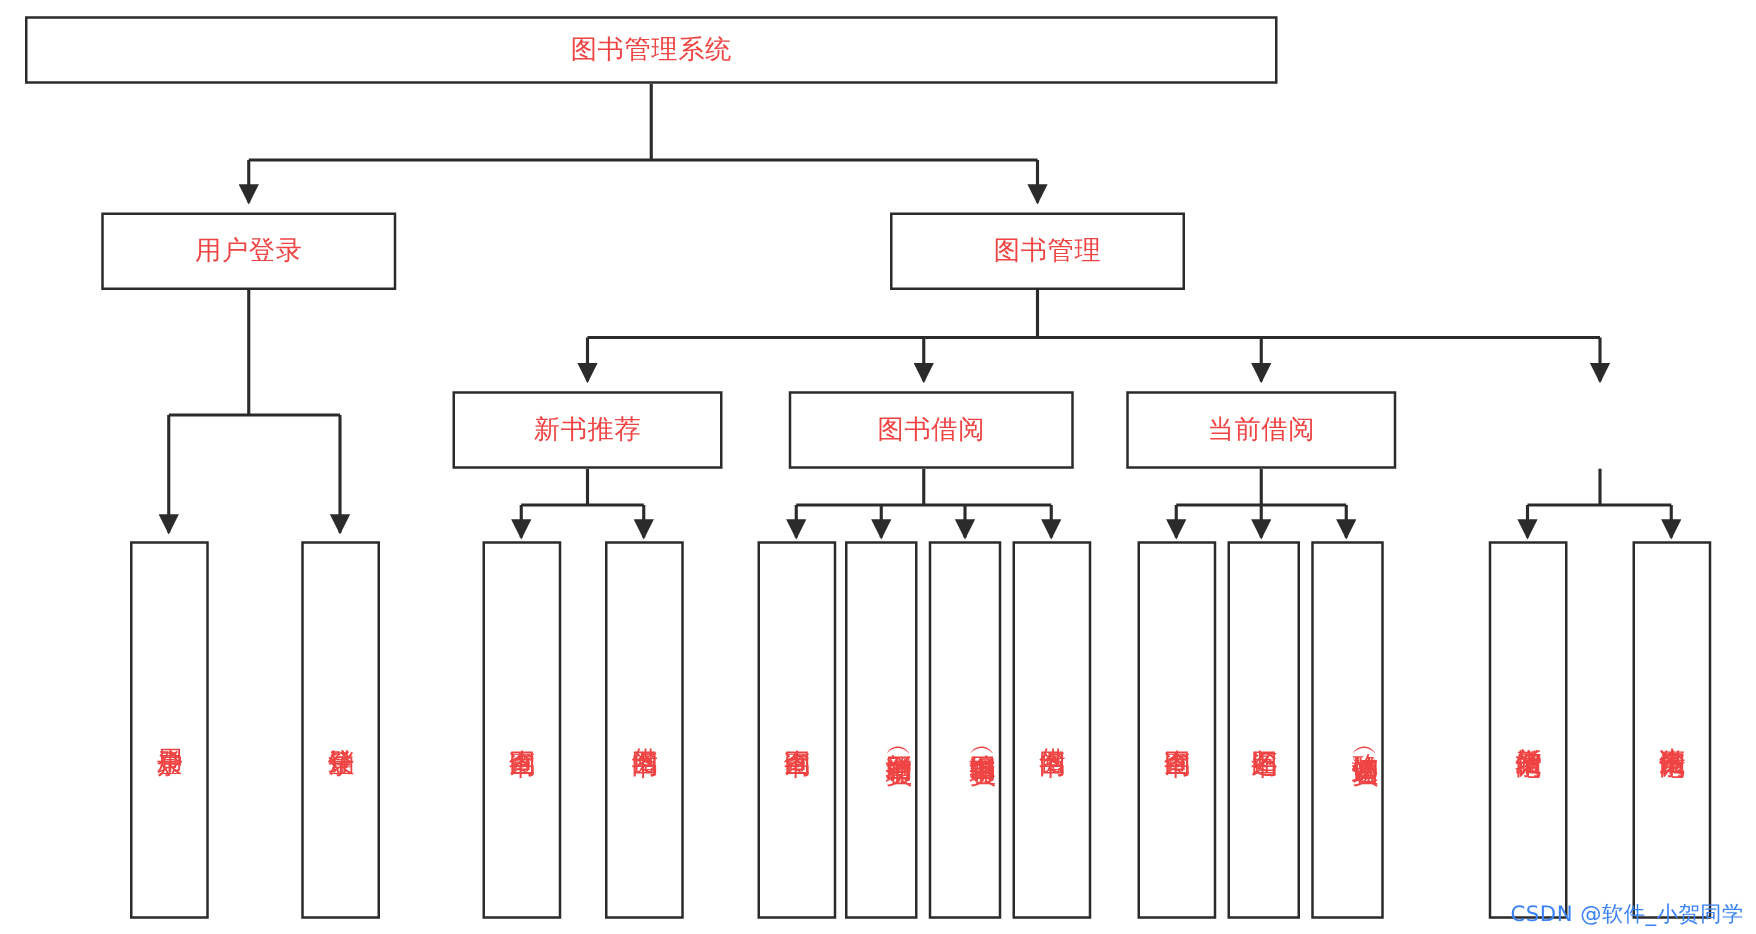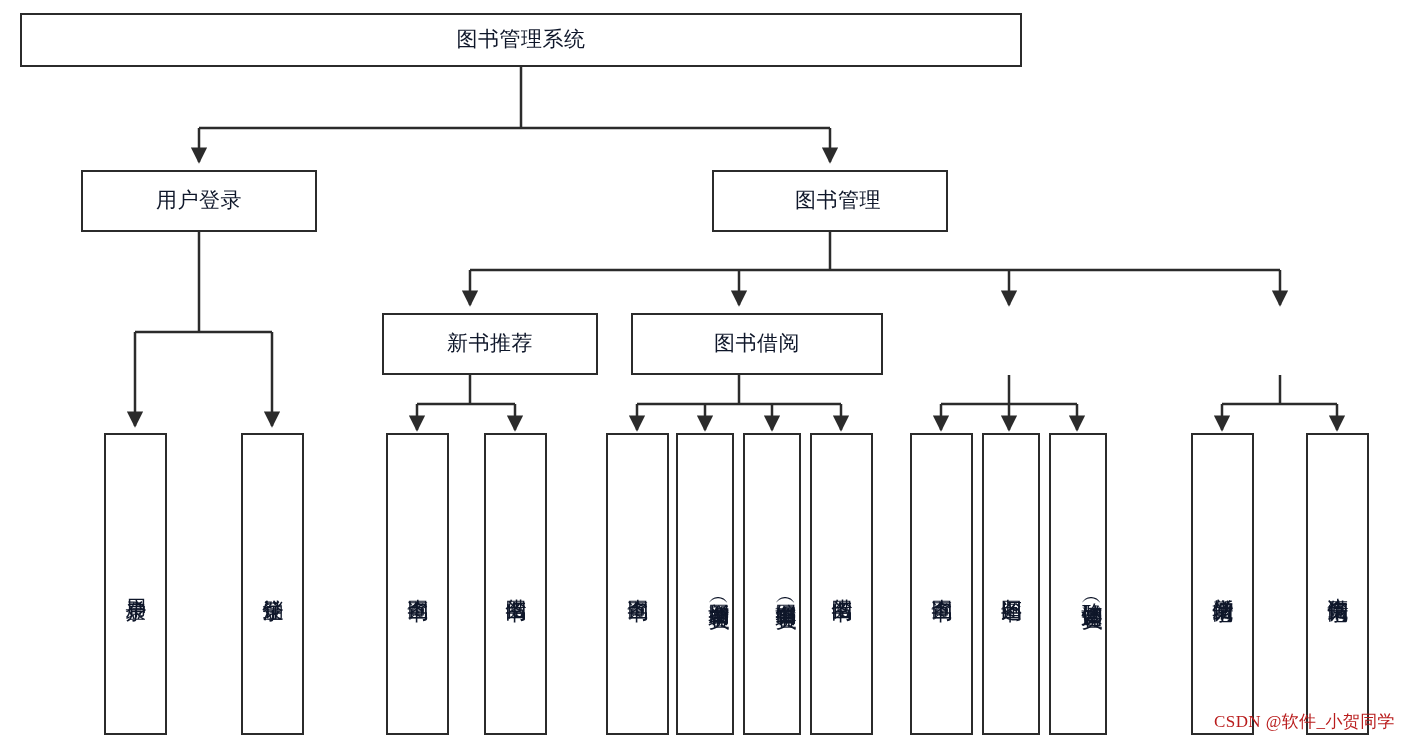--- a/index.html
+++ b/index.html
@@ -27,21 +27,21 @@
     pointer-events: none;
   }
   .node {
     position: absolute;
     box-sizing: border-box;
     background: #ffffff;
     border: 2.5px solid #2b2b2b;
     display: flex;
     align-items: center;
     justify-content: center;
-    color: #0f172a;
+    color: #ef4444;
     z-index: 2;
   }
   .node-h {
     font-size: 21px;
     letter-spacing: 0.5px;
     line-height: 1.2;
     white-space: nowrap;
   }
   .node-v {
     writing-mode: vertical-rl;
@@ -53,27 +53,26 @@
     justify-content: center;
     padding-top: 12px;
   }
   .node-v.center-v {
     align-items: center;
     padding-top: 0;
   }
   .watermark {
     position: absolute;
     right: 10px;
-    bottom: 14px;
+    bottom: 4px;
     font-size: 17px;
-    color: #b91c1c;
+    color: #3b82f6;
     letter-spacing: 0.4px;
     white-space: nowrap;
     z-index: 5;
-    font-family: Liberation Serif, serif;
   }
 </style>
 </head>
 <body>
 
 <div id="diagram-root">
 
   <svg id="edge-layer" viewBox="0 0 1405 747" xmlns="http://www.w3.org/2000/svg">
     <defs>
       <marker id="arrow" viewBox="0 0 10 10" refX="9" refY="5" markerWidth="6.5" markerHeight="6.5" orient="auto-start-reverse">
@@ -122,22 +121,23 @@
       <path d="M 1222 404 L 1222 430" marker-end="url(#arrow)"></path>
       <path d="M 1337 404 L 1337 430" marker-end="url(#arrow)"></path>
     </g>
   </svg>
 
   <div class="node node-h" style="left:20px; top:13px; width:1002px; height:54px;">图书管理系统</div>
 
   <div class="node node-h" style="left:81px; top:170px; width:236px; height:62px;">用户登录</div>
   <div class="node node-h" style="left:712px; top:170px; width:236px; height:62px;padding-left:16px;">图书管理</div>
 
-  <div class="node node-h" style="left:362px; top:313px; width:216px; height:62px;margin-left:20px;">新书推荐</div>
-  <div class="node node-h" style="left:631px; top:313px; width:252px; height:62px;text-align:right;">图书借阅</div>
+  <div class="node node-h" style="left:362px; top:313px; width:216px; height:62px;">新书推荐</div>
+  <div class="node node-h" style="left:631px; top:313px; width:228px; height:62px;text-align:right;">图书借阅</div>
+  <div class="node node-h" style="left:901px; top:313px; width:216px; height:62px;">当前借阅</div>
 
   <div class="node node-v center-v" style="left:104px; top:433px; width:63px; height:302px;">用户登录</div>
   <div class="node node-v center-v" style="left:241px; top:433px; width:63px; height:302px;">注销登录</div>
 
   <div class="node node-v center-v" style="left:386px; top:433px; width:63px; height:302px;">查询图书</div>
   <div class="node node-v center-v" style="left:484px; top:433px; width:63px; height:302px;">借阅图书</div>
 
   <div class="node node-v center-v" style="left:606px; top:433px; width:63px; height:302px;">查询图书</div>
   <div class="node node-v" style="left:676px; top:433px; width:58px; height:302px;">新增图书（管理员）</div>
   <div class="node node-v" style="left:743px; top:433px; width:58px; height:302px;">编辑图书（管理员）</div>

